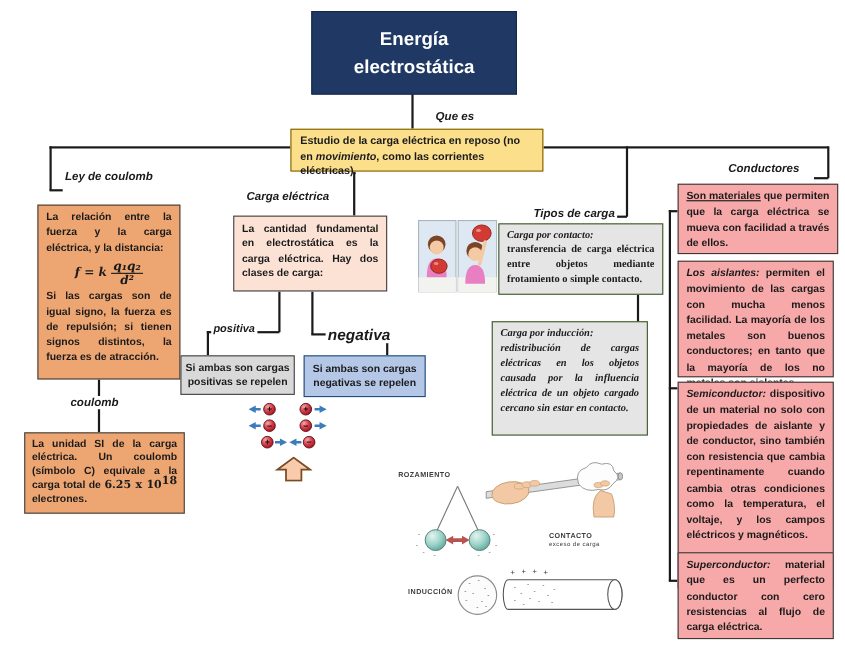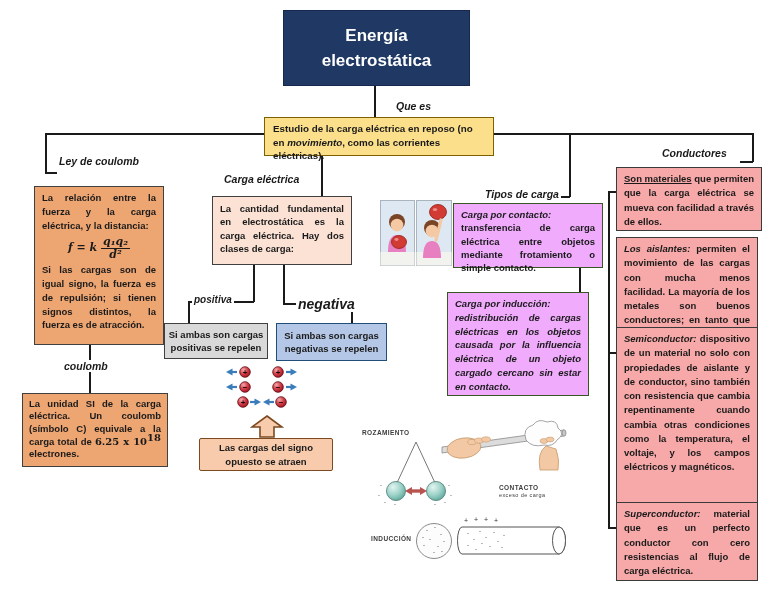--- a/index.html
+++ b/index.html
@@ -20,27 +20,27 @@
        border-color:#7F6000;font-size:9.8px;text-align:left;padding:4px 8px;}
   #coulomb-box{left:34px;top:186px;width:130px;height:159px;background:#EDA571;line-height:1.45;}
   #unit-box{left:22px;top:393px;width:146px;height:74px;background:#EDA571;line-height:1.3;padding:4px 6px;}
   #charge-box{left:212px;top:196px;width:140px;height:69px;background:#FBE2D5;padding:5px 7px;}
   #pos-box{left:164px;top:323px;width:104px;height:36px;background:#D9D9D9;
        display:flex;align-items:center;justify-content:center;text-align:center;padding:2px;}
   #neg-box{left:276px;top:323px;width:111px;height:38px;background:#B4C7E7;border-color:#1F4E79;
        display:flex;align-items:center;justify-content:center;text-align:center;padding:2px;}
   #attract-box{left:199px;top:438px;width:134px;height:33px;background:#F8CBAD;border-color:#7b4a21;
        border-radius:2px;display:flex;align-items:center;justify-content:center;text-align:center;padding:2px;}
-  .green{background:#f0abfc;border:1.8px solid #385723;}
+  .green{background:#e5e5e5;border:1.8px solid #385723;font-family:Liberation Serif, serif;}
   #contact-box{left:453px;top:203px;width:150px;height:65px;}
   #induction-box{left:447px;top:292px;width:142px;height:104px;line-height:1.45;font-style:italic;}
   .pink{background:#F7A8A8;border:1.4px solid #3a3a3a;line-height:1.5;}
   #pink1{left:616px;top:167px;width:146px;height:64px;}
   #pink2{left:616px;top:237px;width:142px;height:106px;}
-  #pink3{left:616px;top:327px;width:142px;height:188px;}
+  #pink3{left:616px;top:347px;width:142px;height:188px;}
   #pink4{left:616px;top:502px;width:142px;height:79px;}
   .bi{font-weight:700;font-style:italic;}
   .ul{text-decoration:underline;}
   .formula{text-align:center;margin:4px 0 3px 0;font-family:"DejaVu Serif",serif;
        font-style:italic;font-weight:700;font-size:11px;}
   .frac{display:inline-block;text-align:center;vertical-align:middle;line-height:1.05;}
   .frac .num{display:block;border-bottom:1.2px solid #1a1a1a;padding:0 2px;}
   .serifb{font-family:"DejaVu Serif",serif;font-weight:700;font-size:10px;}
   sup{font-size:7px;line-height:0;}
   svg{position:absolute;display:block;}
@@ -156,21 +156,20 @@
         <polygon points="45,39 51.5,35.6 51.5,42.4" fill="#3b7dbb" stroke="none"></polygon>
       </g>
     <circle cx="63" cy="39" r="5.3" fill="url(#rg)" stroke="#5e0a12" stroke-width="0.8"></circle>
     <text x="63" y="41.8" font-size="8" font-weight="bold" text-anchor="middle" fill="#1c0305">−</text>
   </svg>
 
   <svg style="left:250px;top:415px;" width="34" height="23" viewBox="0 0 34 23">
     <polygon points="17,1 32,12 24,12 24,22 10,22 10,12 2,12" fill="#F8CBAD" stroke="#7b4a21" stroke-width="1.6"></polygon>
   </svg>
 
-  <div class="box" id="attract-box">Las cargas del signo opuesto se atraen</div>
 
   <svg style="left:380px;top:200px;" width="72" height="66" viewBox="0 0 72 66">
     <rect x="0.5" y="0.5" width="34" height="65" fill="#dde8f2" stroke="#aab4be"></rect>
     <rect x="36.5" y="0.5" width="35" height="65" fill="#dde8f2" stroke="#aab4be"></rect>
     <rect x="0.5" y="52" width="34" height="13.5" fill="#f2f2ee" stroke="none"></rect>
     <rect x="36.5" y="52" width="35" height="13.5" fill="#f2f2ee" stroke="none"></rect>
 
     <circle cx="17" cy="22" r="8" fill="#7a4426"></circle>
     <circle cx="17" cy="25" r="6.3" fill="#f4c9a4"></circle>
     <path d="M8 52 Q8 35 17 35 Q26 35 26 52 Z" fill="#e87fc0"></path>

